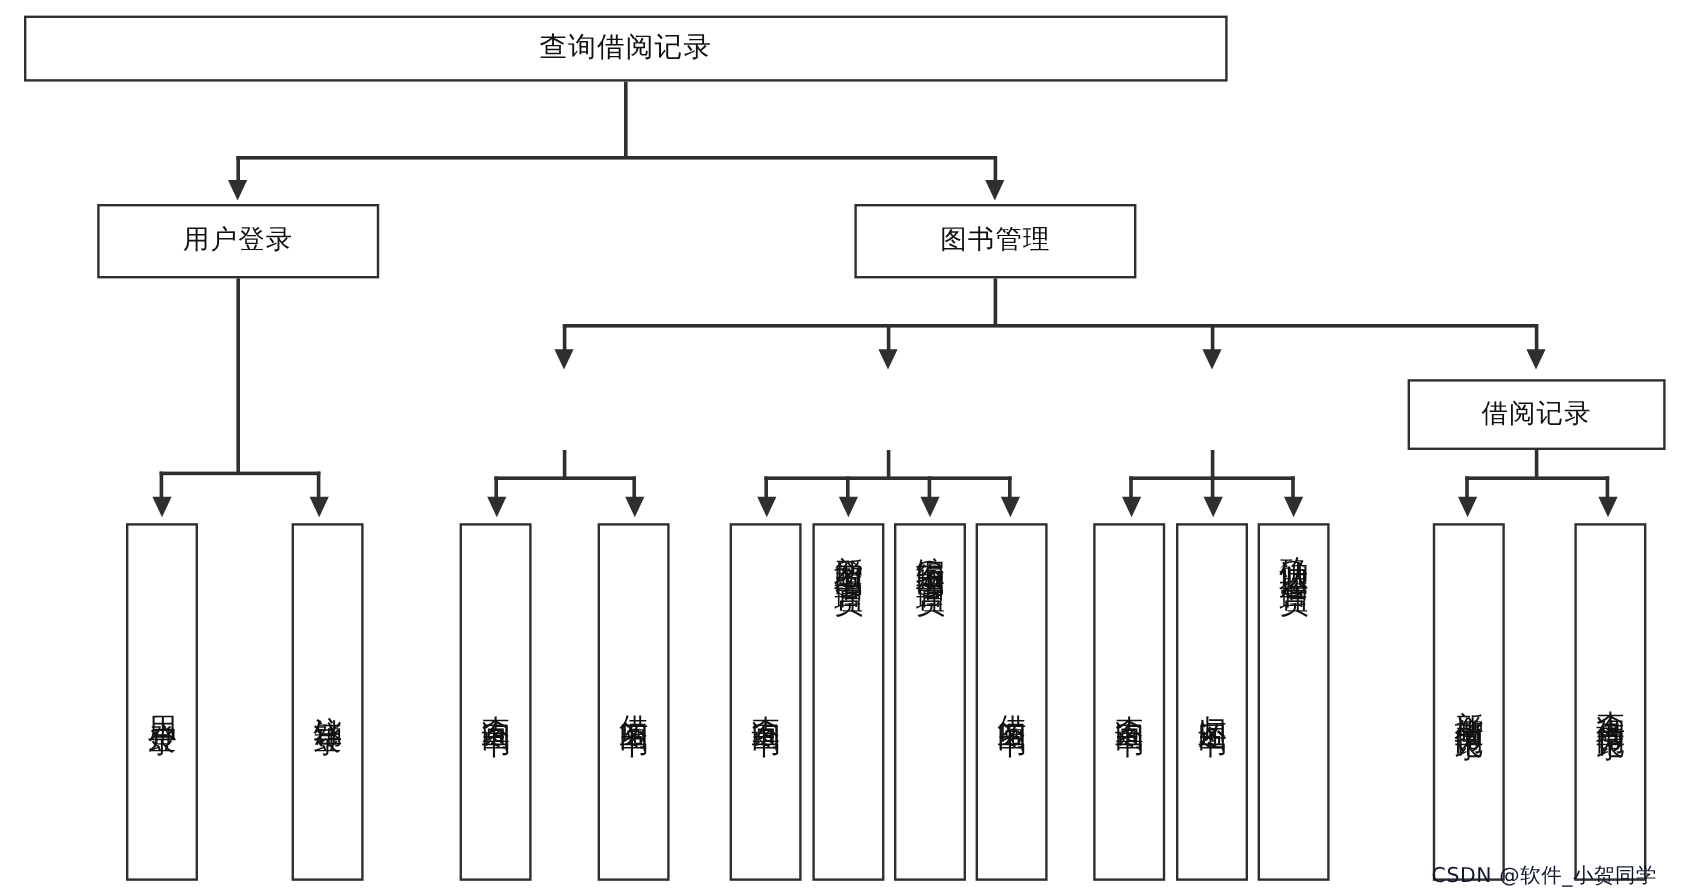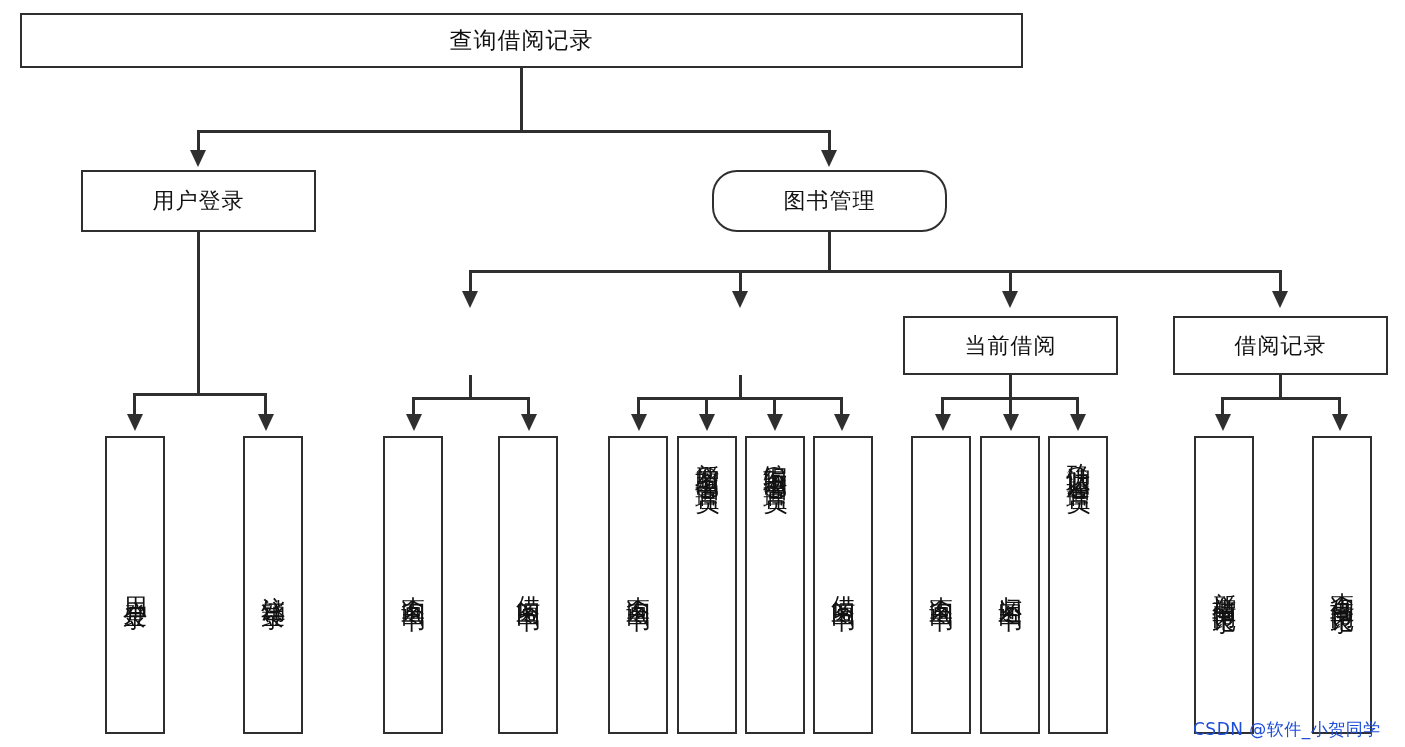--- a/index.html
+++ b/index.html
@@ -51,21 +51,21 @@
     position:absolute;
     width:0;height:0;
     border-left:8px solid transparent;
     border-right:8px solid transparent;
     border-top:17px solid #2f2f2f;
   }
 
   
   #watermark{
     position:absolute;
-    color:#1d4ed8;
+    color:#0f172a;
     font-size:17px;
     white-space:nowrap;
     letter-spacing:0.5px;
   }
 </style>
 </head>
 <body>
 
 <div id="canvas">
 
@@ -77,21 +77,21 @@
 
   <div class="hline" style="left:197px;top:130px;width:633px;height:3px;"></div>
   <div class="vline" style="left:197px;top:130px;width:3px;height:23px;"></div>
   <div class="arrow" style="left:190px;top:150px;"></div>
   <div class="vline" style="left:828px;top:130px;width:3px;height:23px;"></div>
   <div class="arrow" style="left:821px;top:150px;"></div>
 
   <div class="node horiz" style="left:81px;top:170px;width:235px;height:62px;">
     <span class="label">用户登录</span>
   </div>
-  <div class="node horiz" style="left:712px;top:170px;width:235px;height:62px;border-radius:25px;">
+  <div class="node horiz" style="left:712px;top:170px;width:235px;height:62px;">
     <span class="label">图书管理</span>
   </div>
 
   <div class="vline" style="left:197px;top:232px;width:3px;height:163px;"></div>
   <div class="hline" style="left:133px;top:393px;width:134px;height:3px;"></div>
   <div class="vline" style="left:133px;top:393px;width:3px;height:24px;"></div>
   <div class="arrow" style="left:127px;top:414px;"></div>
   <div class="vline" style="left:264px;top:393px;width:3px;height:24px;"></div>
   <div class="arrow" style="left:258px;top:414px;"></div>
 
@@ -100,23 +100,20 @@
 
   <div class="vline" style="left:469px;top:270px;width:3px;height:24px;"></div>
   <div class="arrow" style="left:462px;top:291px;"></div>
   <div class="vline" style="left:739px;top:270px;width:3px;height:24px;"></div>
   <div class="arrow" style="left:732px;top:291px;"></div>
   <div class="vline" style="left:1009px;top:270px;width:3px;height:24px;"></div>
   <div class="arrow" style="left:1002px;top:291px;"></div>
   <div class="vline" style="left:1279px;top:270px;width:3px;height:24px;"></div>
   <div class="arrow" style="left:1272px;top:291px;"></div>
 
-  <div class="node horiz" style="left:903px;top:316px;width:215px;height:59px;">
-    <span class="label">当前借阅</span>
-  </div>
   <div class="node horiz" style="left:1173px;top:316px;width:215px;height:59px;">
     <span class="label">借阅记录</span>
   </div>
 
   <div class="vline" style="left:469px;top:375px;width:3px;height:24px;"></div>
   <div class="hline" style="left:412px;top:397px;width:118px;height:3px;"></div>
   <div class="vline" style="left:412px;top:397px;width:3px;height:20px;"></div>
   <div class="arrow" style="left:406px;top:414px;"></div>
   <div class="vline" style="left:527px;top:397px;width:3px;height:20px;"></div>
   <div class="arrow" style="left:521px;top:414px;"></div>

